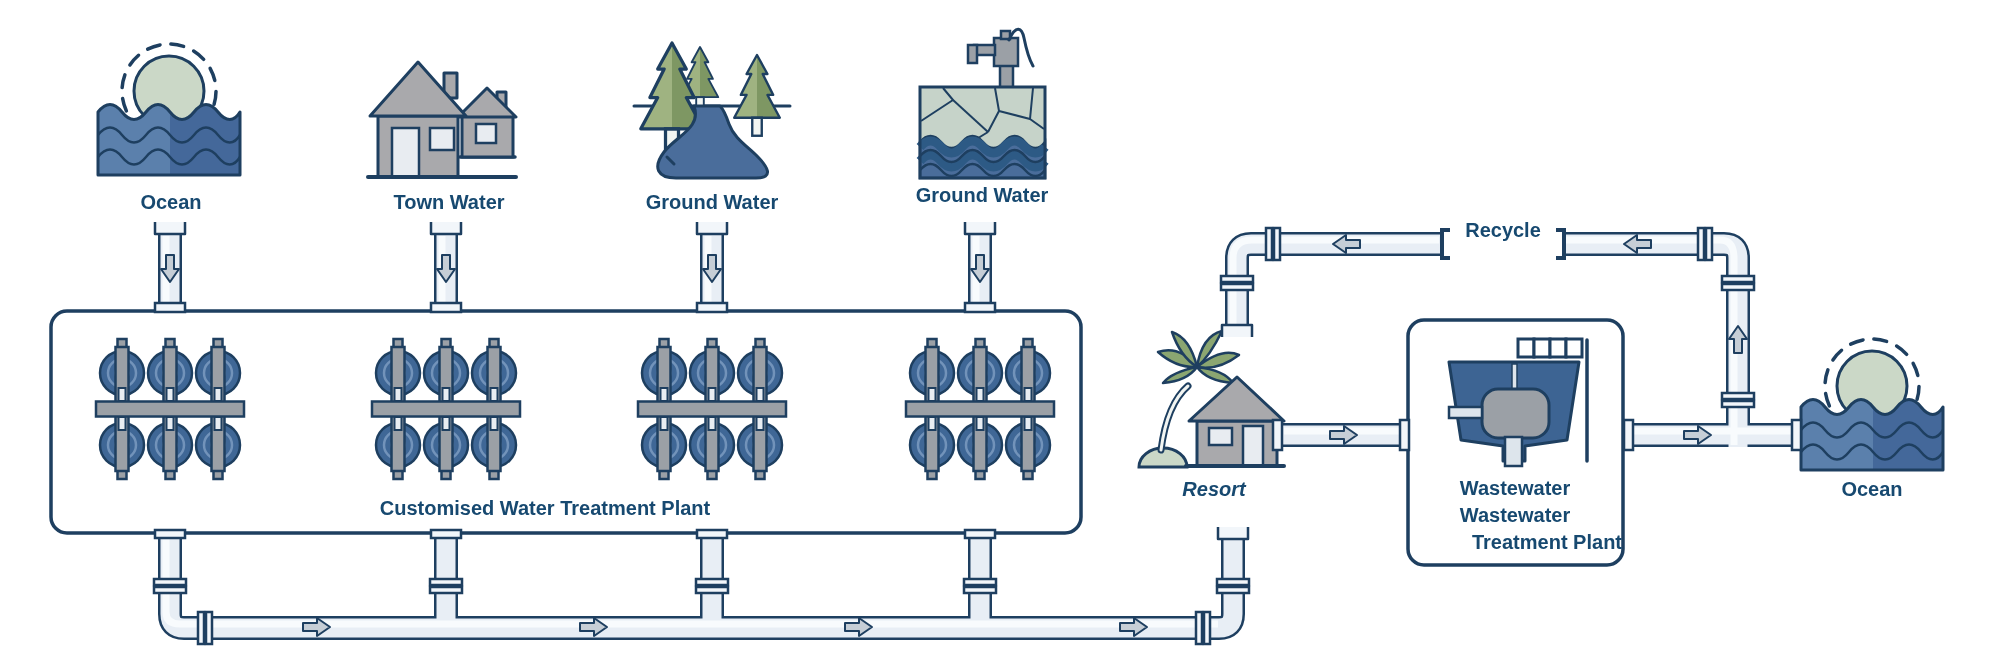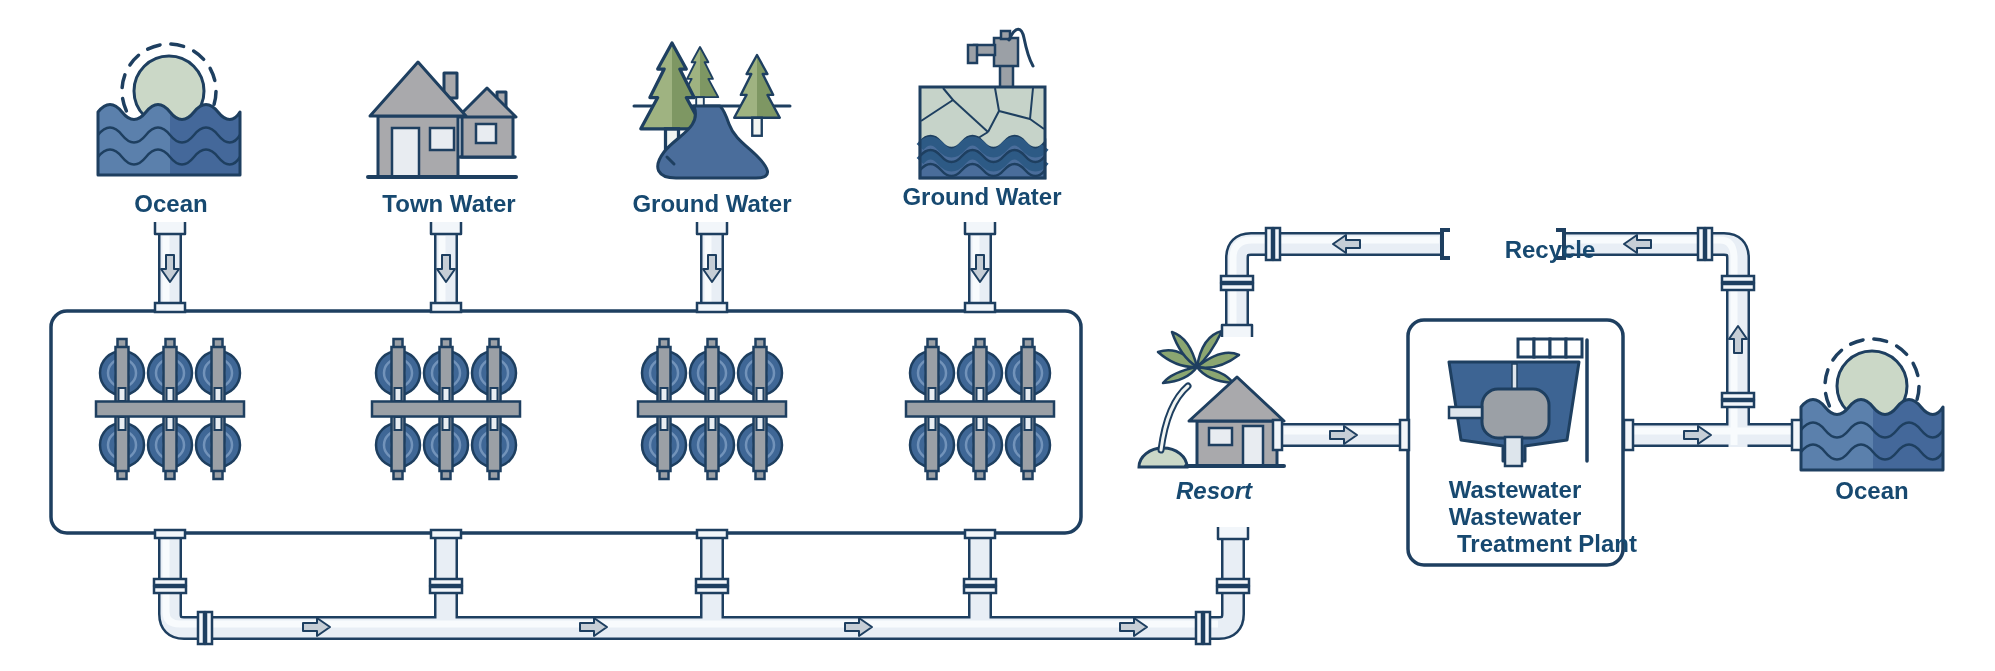--- a/index.html
+++ b/index.html
@@ -1,19 +1,19 @@
 <!DOCTYPE html>
 <html><head>
 <meta charset="utf-8">
 <style>
   html,body{margin:0;padding:0;background:#fff;}
   .stage{position:relative;width:1995px;height:671px;background:#fff;overflow:hidden;
          font-family:"Liberation Sans",sans-serif;}
   .stage svg{position:absolute;left:0;top:0;}
-  .lbl{position:absolute;transform:translateX(-50%);font-weight:700;font-size:24px;
+  .lbl{position:absolute;transform:translateX(-50%);font-weight:700;font-size:20px;
        color:#174970;white-space:nowrap;line-height:1.1;text-align:center;}
   
   .po{fill:none;stroke:#1E3F60;stroke-width:24;}
   .pf{fill:none;stroke:#E8EEF5;stroke-width:19;}
   .ph{fill:none;stroke:#F8FBFD;stroke-width:7;}
   .fl{fill:#F2F6FA;stroke:#1E3F60;stroke-width:2.5;}
   .cap{fill:#F2F6FA;stroke:#1E3F60;stroke-width:2.5;stroke-linejoin:round;}
   .box{fill:#FFFFFF;stroke:#1E3F60;stroke-width:3.5;}
   .ar{fill:#C6CED6;stroke:#1E3F60;stroke-width:2;stroke-linejoin:round;}
   .disc{fill:#3F6796;stroke:#1E3F60;stroke-width:2.5;}
@@ -318,19 +318,20 @@
     <use href="#arw" transform="translate(1738,340) rotate(-90)"></use>
     <use href="#arw" transform="translate(1347,244) rotate(180)"></use>
     <use href="#arw" transform="translate(1638,244) rotate(180)"></use>
   </g>
 </svg>
 
 <div class="lbl" style="left:171px;top:191px;">Ocean</div>
 <div class="lbl" style="left:449px;top:191px;">Town Water</div>
 <div class="lbl" style="left:712px;top:191px;">Ground Water</div>
 <div class="lbl" style="left:982px;top:184px;">Ground Water</div>
+<div class="lbl" style="left:545px;top:497px;">Customised Water Treatment Plant</div>
 <div class="lbl" style="left:1214px;top:478px;font-style:italic;">Resort</div>
 <div class="lbl" style="left:1515px;top:477px;">Wastewater</div>
 <div class="lbl" style="left:1515px;top:504px;">Wastewater</div>
 <div class="lbl" style="left:1515px;top:531px;margin-left:32px;">Treatment Plant</div>
-<div class="lbl" style="left:1503px;top:237px;margin-left:47px;">Recycle</div>
+<div class="lbl" style="left:1503px;top:219px;">Recycle</div>
 <div class="lbl" style="left:1872px;top:478px;">Ocean</div>
 </div>
 
 </body></html>

